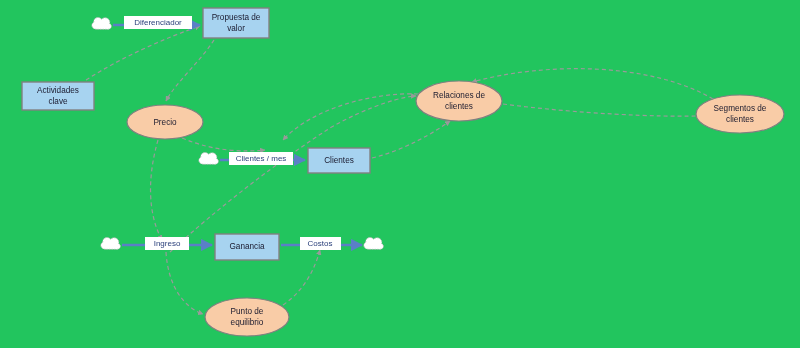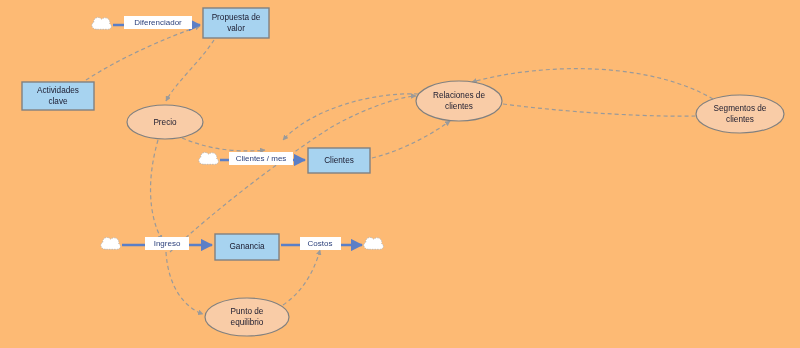--- a/index.html
+++ b/index.html
@@ -10,21 +10,21 @@
   body {
     width: 800px;
     height: 348px;
     font-family: "Liberation Sans", sans-serif;
     overflow: hidden;
   }
   #canvas {
     position: relative;
     width: 800px;
     height: 348px;
-    background: #fdba74;
+    background: #22c55e;
   }
   svg#diagram {
     position: absolute;
     top: 0;
     left: 0;
     width: 800px;
     height: 348px;
   }
   .node-box {
     fill: #A7D3F0;

